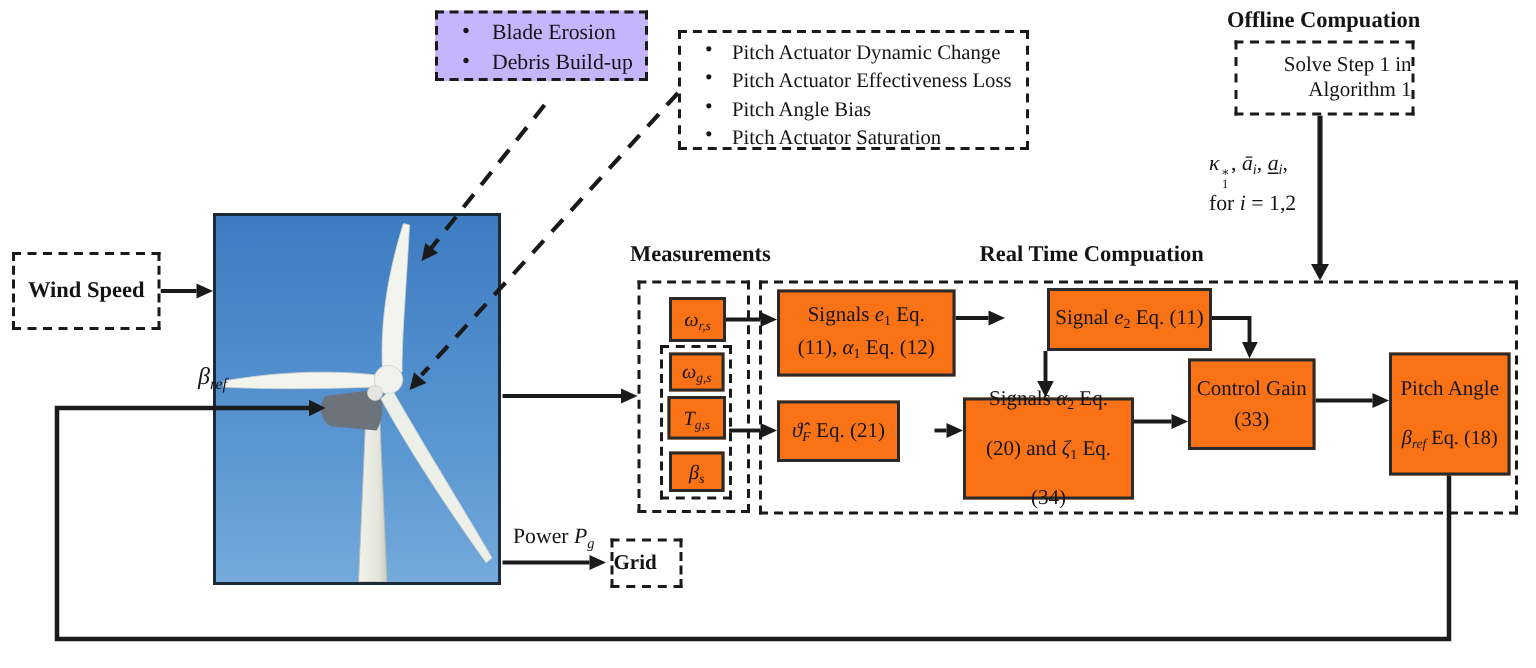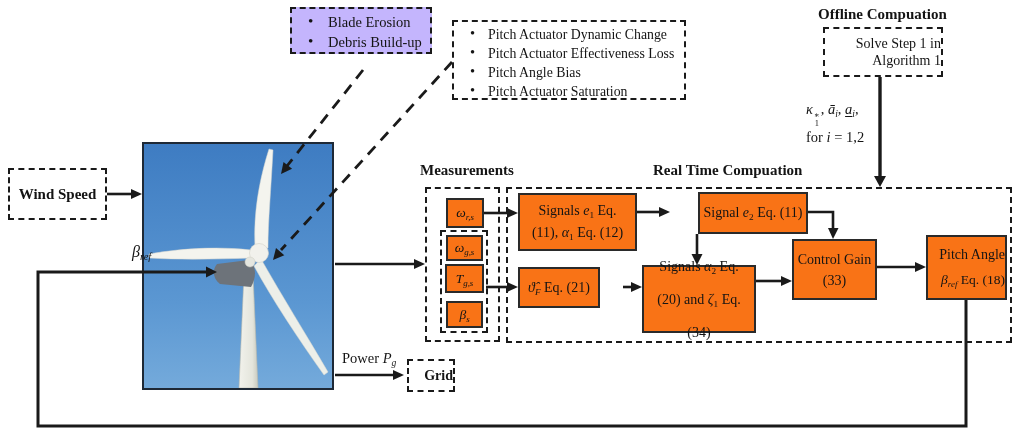--- a/index.html
+++ b/index.html
@@ -133,21 +133,21 @@
 
   <div class="abs dashedbox" style="left:8px;top:168px;width:99px;height:52px;z-index:6;background:#fff;
        display:flex;align-items:center;justify-content:center;font-weight:bold;font-size:15px;">
     <span class="txt">Wind Speed</span>
   </div>
 
   <div class="abs txt" style="left:92px;top:243px;font-size:16px;z-index:6;margin-left:40px;"><span class="tok-i">β</span><sub class="tk">ref</sub></div>
 
   <div class="abs txt" style="left:342px;top:350px;font-size:14.5px;z-index:6;"><span>Power </span><span class="tok-i">P</span><sub class="tk">g</sub></div>
   <div class="abs dashedbox" style="left:407px;top:359px;width:48px;height:33px;z-index:6;background:#fff;
-       display:flex;align-items:center;justify-content:flex-end;font-weight:bold;font-size:14px;">
+       display:flex;align-items:center;justify-content:flex-start;font-weight:bold;font-size:14px;">
     <span class="txt">Grid</span>
   </div>
 
   <div class="abs hdr" style="left:420px;top:162px;">Measurements</div>
   <div class="abs hdr" style="left:653px;top:162px;">Real Time Compuation</div>
 
   <div class="abs solidbox" style="left:446px;top:198px;width:38px;height:30px;font-size:13.5px;">
     <div><span class="tok-i">ω</span><sub class="tk">r,s</sub></div>
   </div>
   <div class="abs solidbox" style="left:446px;top:235px;width:37px;height:26px;font-size:13.5px;">
@@ -172,18 +172,18 @@
   </div>
   <div class="abs solidbox" style="left:642px;top:265px;width:114px;height:68px;font-size:14px;line-height:21px;gap:12px;">
     <div class="txt"><span>Signals </span><span class="tok-i">α</span><sub class="tk up">2</sub><span> Eq.</span></div>
     <div class="txt"><span>(20) and </span><span class="tok-i">ζ</span><sub class="tk up">1</sub><span> Eq.</span></div>
     <div class="txt"><span>(34)</span></div>
   </div>
   <div class="abs solidbox" style="left:792px;top:239px;width:85px;height:61px;font-size:14px;line-height:21px;text-align:center;">
     <div class="txt"><span>Control Gain</span></div>
     <div class="txt"><span>(33)</span></div>
   </div>
-  <div class="abs solidbox" style="left:926px;top:235px;width:81px;height:65px;font-size:14px;justify-content:space-evenly;align-items:flex-end;">
+  <div class="abs solidbox" style="left:926px;top:235px;width:81px;height:82px;font-size:14px;justify-content:space-evenly;">
     <div class="txt"><span>Pitch Angle</span></div>
     <div class="txt" style="font-size:13.5px;"><span class="tok-i">β</span><sub class="tk">ref</sub><span> Eq. (18)</span></div>
   </div>
 
 </div>
 
 </body></html>

